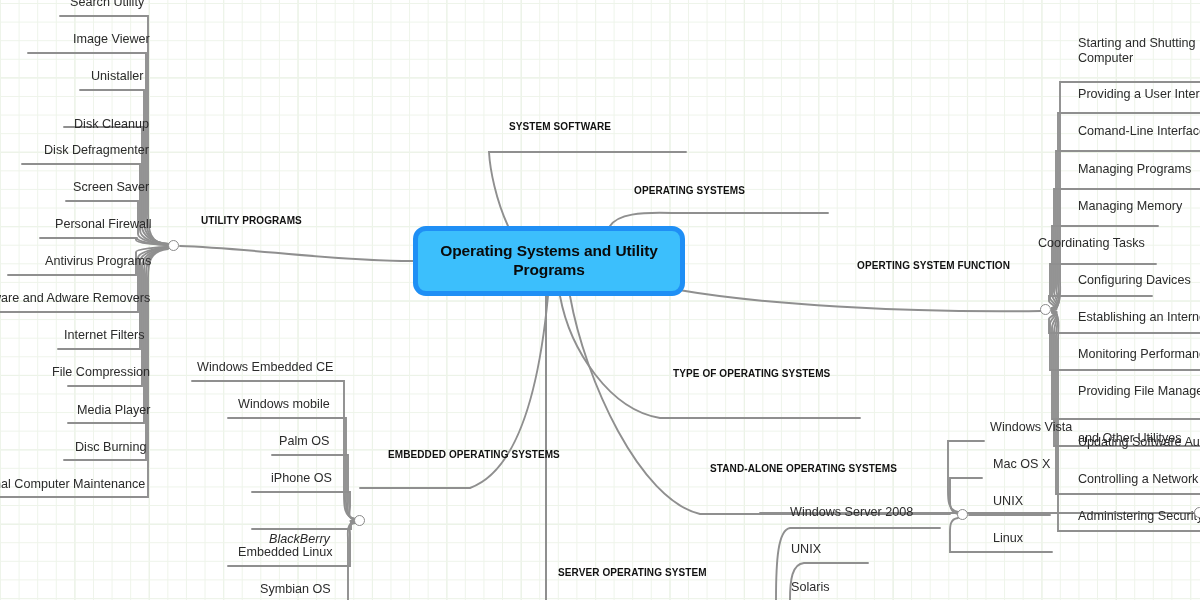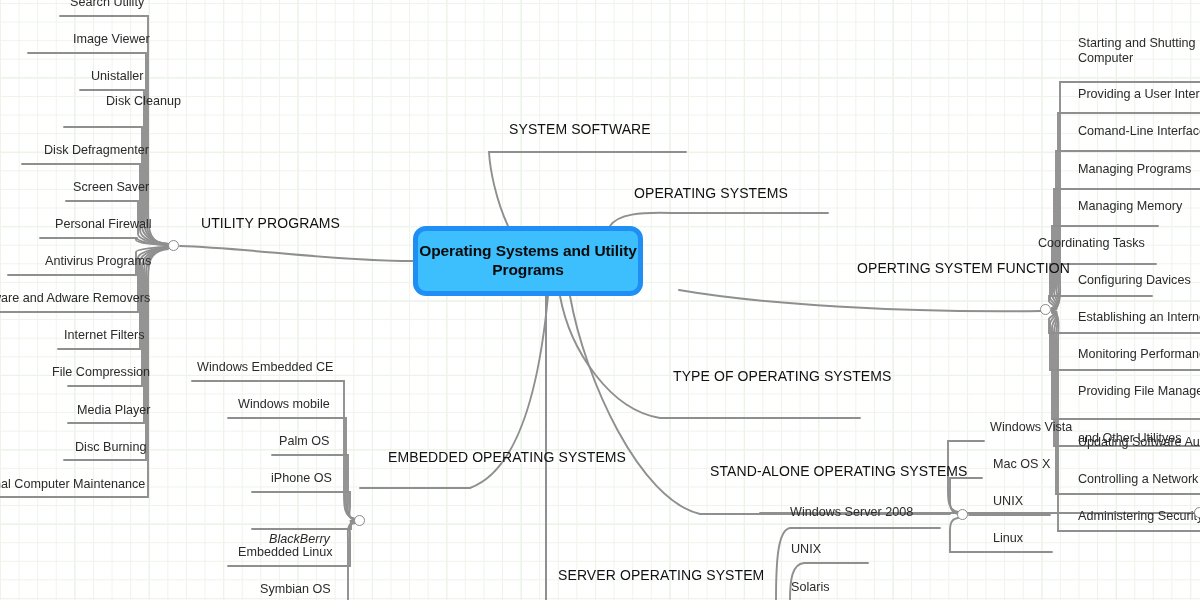--- a/index.html
+++ b/index.html
@@ -37,40 +37,40 @@
     color: #1f1f1f;
     white-space: pre;
     line-height: 1.18;
   }
 
   
   .root-node {
     position: absolute;
     box-sizing: border-box;
     left: 413px; top: 226px;
-    width: 230px; height: 70px;
+    width: 272px; height: 70px;
     background: #3cbffc;
     border: 5px solid #1f8ff5;
     border-radius: 13px;
     display: flex;
     align-items: center;
     justify-content: center;
     text-align: center;
     font-weight: bold;
     font-size: 15.5px;
     color: #0a0a0a;
     line-height: 1.22;
     letter-spacing: -0.1px;
     z-index: 5;
   }
 
   
   .branch {
-    font-weight: normal;
-    font-size: 14px;
+    font-weight: bold;
+    font-size: 10px;
     letter-spacing: 0.1px;
     color: #111111;
   }
 
   
   .leaf {
     font-size: 12.6px;
     font-weight: normal;
     color: #2b2b2b;
   }
@@ -180,21 +180,21 @@
 
   <div class="lbl branch" style="left:388px; top:449px; width:120px;">EMBEDDED OPERATING SYSTEMS</div>
 
   <div class="lbl branch" style="left:558px; top:567px; width:200px;">SERVER OPERATING SYSTEM</div>
 
   <div class="lbl branch" style="left:710px; top:463px; width:250px;">STAND-ALONE OPERATING SYSTEMS</div>
 
   <div class="lbl leaf" style="left:70px;  top:-5px;">Search Utility</div>
   <div class="lbl leaf" style="left:73px;  top:32px;">Image Viewer</div>
   <div class="lbl leaf" style="left:91px;  top:69px;">Unistaller</div>
-  <div class="lbl leaf" style="left:74px;  top:94px;margin-left:32px;">Disk Cleanup</div>
+  <div class="lbl leaf" style="left:74px;  top:117px;">Disk Cleanup</div>
   <div class="lbl leaf" style="left:44px;  top:143px;">Disk Defragmenter</div>
   <div class="lbl leaf" style="left:73px;  top:180px;">Screen Saver</div>
   <div class="lbl leaf" style="left:55px;  top:217px;">Personal Firewall</div>
   <div class="lbl leaf" style="left:45px;  top:254px;">Antivirus Programs</div>
   <div class="lbl leaf" style="left:-8px;  top:291px;">ware and Adware Removers</div>
   <div class="lbl leaf" style="left:64px;  top:328px;">Internet Filters</div>
   <div class="lbl leaf" style="left:52px;  top:365px;">File Compression</div>
   <div class="lbl leaf" style="left:77px;  top:403px;">Media Player</div>
   <div class="lbl leaf" style="left:75px;  top:440px;">Disc Burning</div>
   <div class="lbl leaf" style="left:-6px;  top:477px;">nal Computer Maintenance</div>

